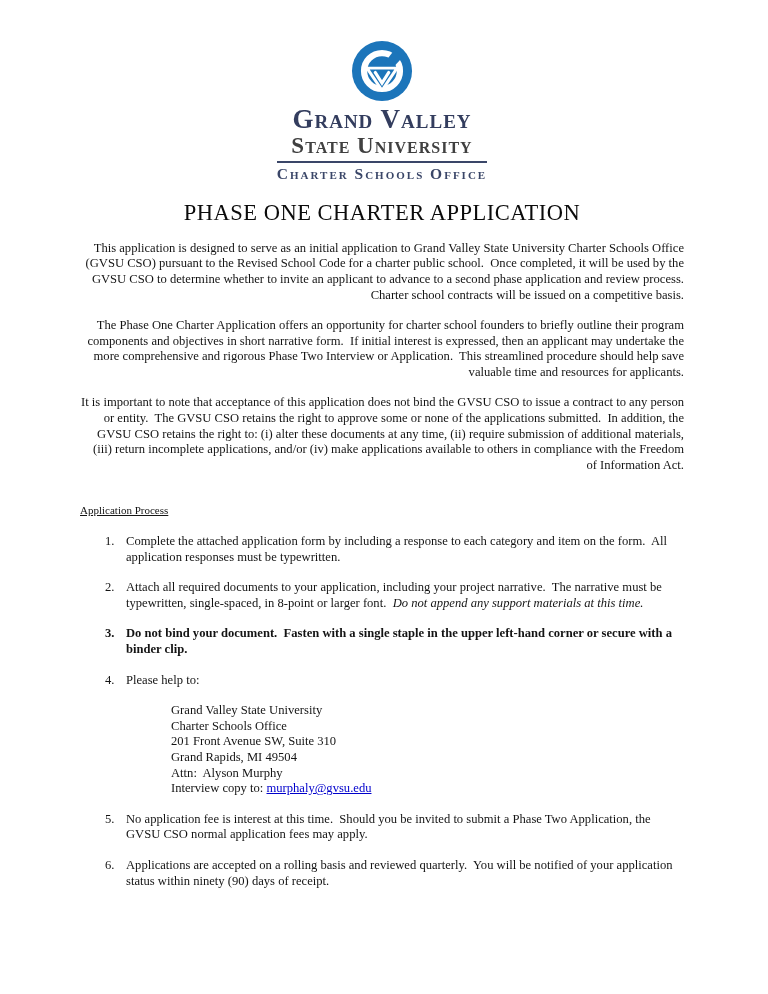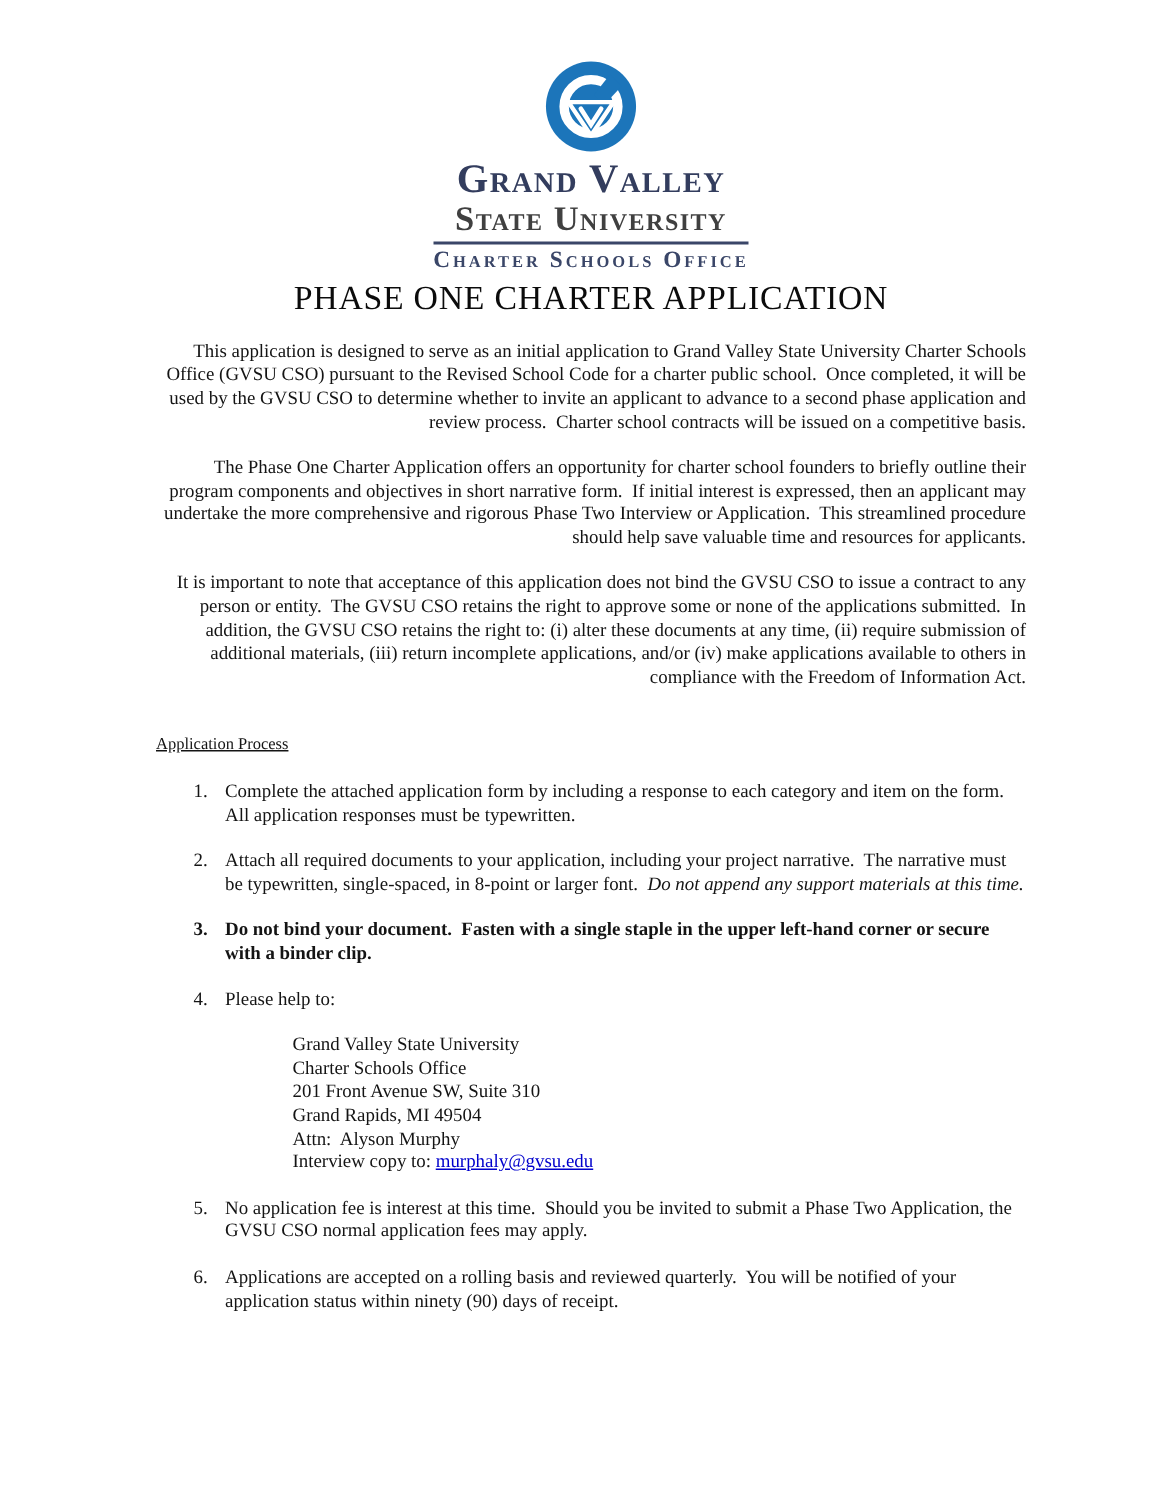--- a/index.html
+++ b/index.html
@@ -2,21 +2,21 @@
 <html><head>
 <meta charset="utf-8">
 <style>
   html,body { margin:0; padding:0; background:#e8e8e8; }
   .page {
     width:768px; height:994px; margin:0 auto; background:#ffffff;
     position:relative; overflow:hidden;
     font-family:"Liberation Serif","DejaVu Serif",serif;
     color:#141414;
   }
-  .content { padding:40px 84px 0 104px; }
+  .content { padding:40px 84px 0 80px; }
 
   
   .logo-block { text-align:center; line-height:1; }
   .logo-mark { display:block; margin:0 auto 4px auto; }
   .logo-line1 {
     font-variant:small-caps; font-weight:700; font-size:27px;
     color:#333d5e; letter-spacing:1px; line-height:1.02;
   }
   .logo-line2 {
     font-variant:small-caps; font-weight:700; font-size:23px;
@@ -24,21 +24,21 @@
   }
   .logo-rule-wrap { display:inline-block; border-top:2px solid #3a4668; margin-top:3px; padding-top:2px; }
   .logo-line3 {
     font-variant:small-caps; font-weight:600; font-size:15.5px;
     color:#3a4668; letter-spacing:2px; line-height:1.1;
   }
 
   
   .doc-title {
     text-align:center; font-size:22.5px; letter-spacing:0.5px;
-    margin-top:4px; color:#0b0b0b; white-space:nowrap;
+    margin-top:18px; color:#0b0b0b; white-space:nowrap;
   }
 
   
   .t { white-space:pre-wrap; }
   .para { font-size:12.6px; line-height:15.6px; margin-top:15px; text-align:right; }
   .section-heading {
     font-size:11px; line-height:15.6px; margin-top:30px;
     text-decoration:underline;
   }
 

